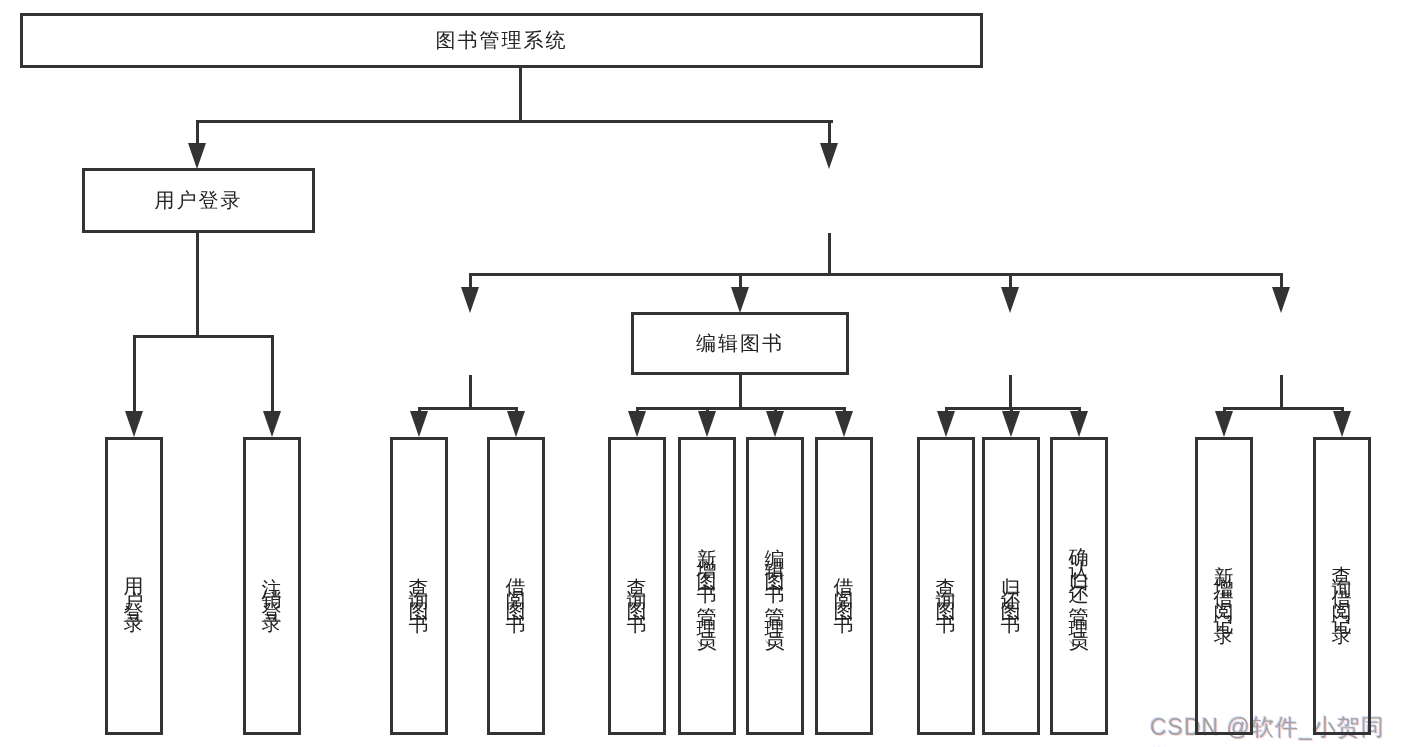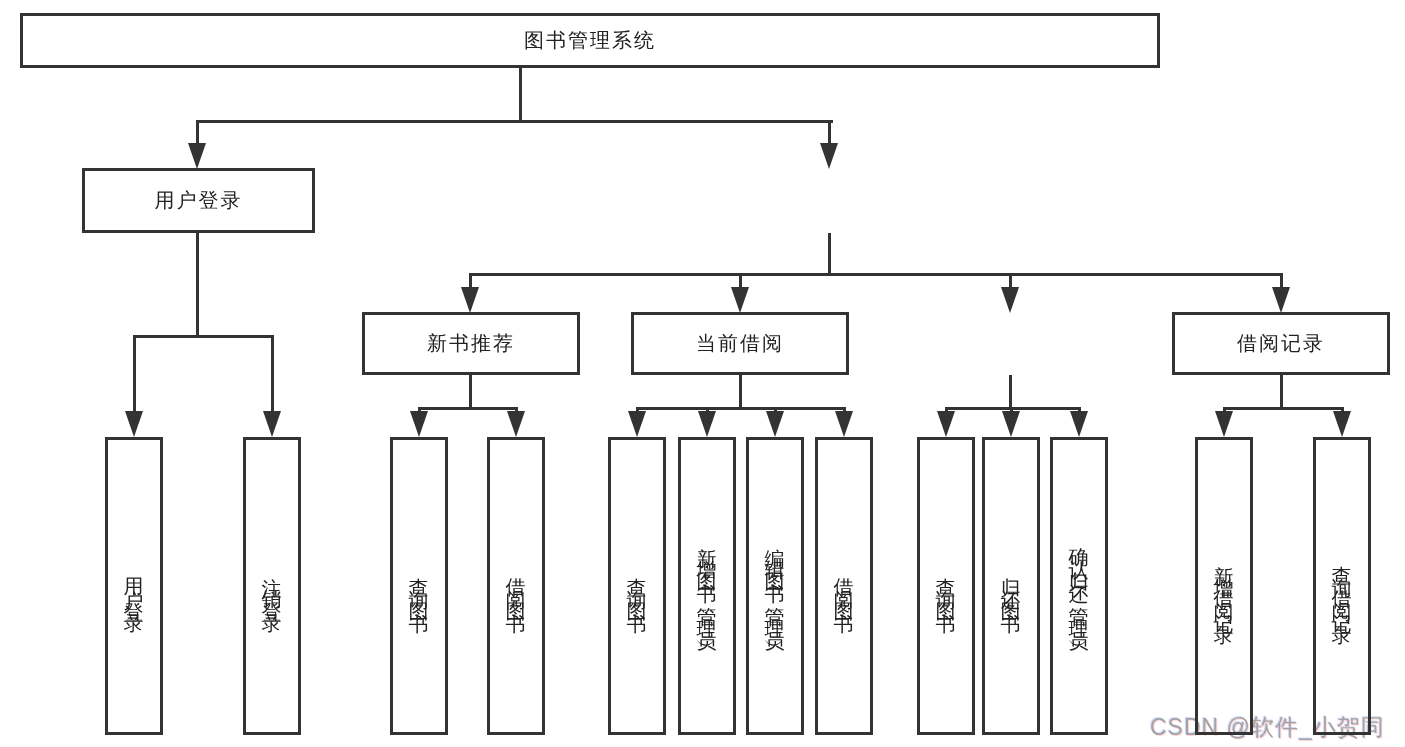--- a/index.html
+++ b/index.html
@@ -90,36 +90,30 @@
   <div class="vline" style="left:1078px;top:407px;height:8px;"></div>
   <div class="arrow" style="left:1070px;top:411px;"></div>
 
   <div class="vline" style="left:1280px;top:375px;height:32px;"></div>
   <div class="hline" style="left:1223px;top:407px;width:121px;"></div>
   <div class="vline" style="left:1223px;top:407px;height:8px;"></div>
   <div class="arrow" style="left:1215px;top:411px;"></div>
   <div class="vline" style="left:1341px;top:407px;height:8px;"></div>
   <div class="arrow" style="left:1333px;top:411px;"></div>
 
-  <div class="node" style="left:20px;top:13px;width:1140px;height:55px;">
+  <div class="node" style="left:20px;top:13px;width:963px;height:55px;">
     <span class="lbl">图书管理系统</span>
   </div>
 
   <div class="node" style="left:82px;top:168px;width:233px;height:65px;">
     <span class="lbl">用户登录</span>
   </div>
 
-  <div class="node" style="left:362px;top:312px;width:218px;height:63px;">
-    <span class="lbl">新书推荐</span>
-  </div>
   <div class="node" style="left:631px;top:312px;width:218px;height:63px;">
-    <span class="lbl">当前借阅</span>
-  </div>
-  <div class="node" style="left:1172px;top:312px;width:218px;height:63px;">
-    <span class="lbl">借阅记录</span>
+    <span class="lbl">编辑图书</span>
   </div>
 
   <div class="node vbox" style="left:105px;">
     <span class="lbl">用户登录</span>
   </div>
   <div class="node vbox" style="left:243px;">
     <span class="lbl">注销登录</span>
   </div>
 
   <div class="node vbox" style="left:390px;">

